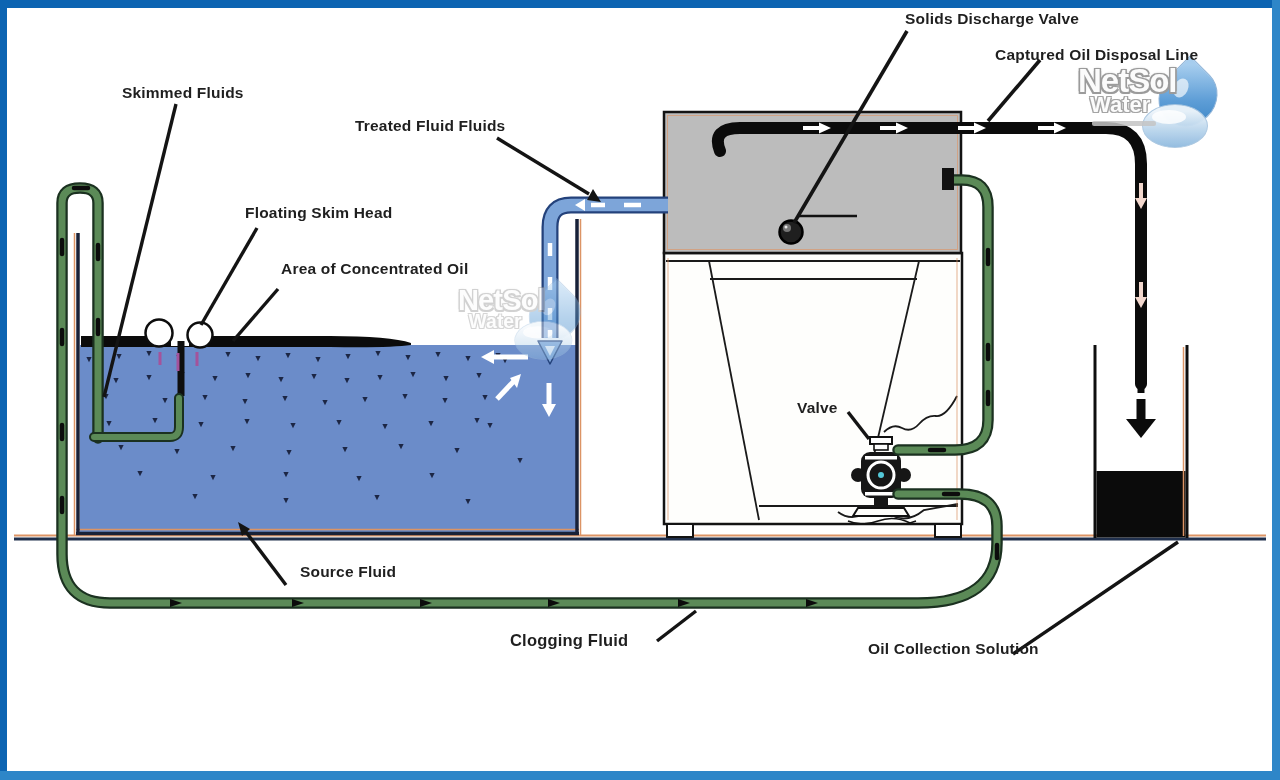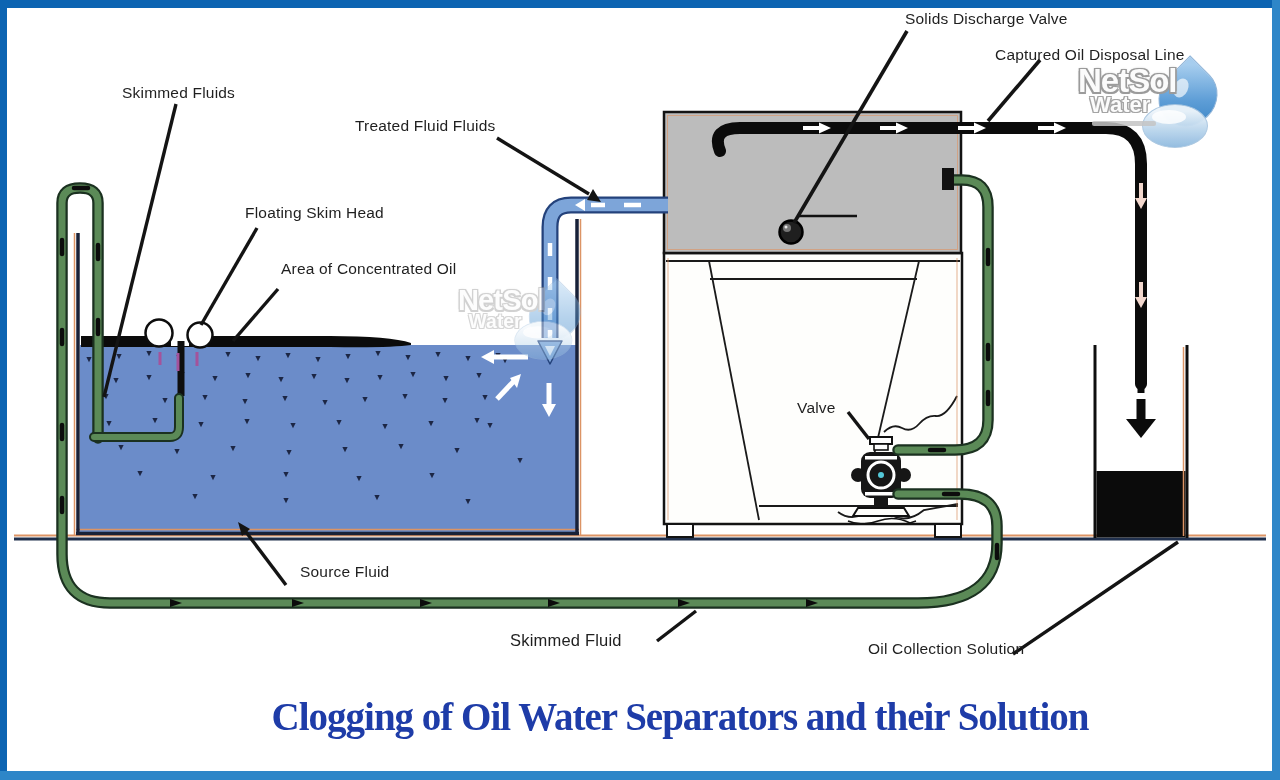--- a/index.html
+++ b/index.html
@@ -3,21 +3,21 @@
 <meta charset="utf-8">
 <style>
   html,body{margin:0;padding:0;background:#e8e8e8;font-family:"Liberation Sans",sans-serif;}
   .stage{position:relative;width:1280px;height:780px;background:#fff;overflow:hidden;margin:0 auto;}
   .frame{position:absolute;z-index:40;}
   .frame-top{left:0;top:0;width:1280px;height:8px;background:var(--frame-dark);}
   .frame-left{left:0;top:0;width:7px;height:780px;background:var(--frame-dark);}
   .frame-right{right:0;top:0;width:8px;height:780px;background:var(--frame-light);}
   .frame-bottom{left:0;bottom:0;width:1280px;height:9px;background:var(--frame-light);}
   svg.diagram{position:absolute;left:0;top:0;z-index:5;}
-  .lbl{position:absolute;z-index:20;font-weight:normal;font-size:15.5px;color:var(--label-ink);
+  .lbl{position:absolute;z-index:20;font-weight:bold;font-size:15.5px;color:var(--label-ink);
        white-space:nowrap;letter-spacing:.2px;}
   .title{position:absolute;left:80px;top:694px;width:1200px;text-align:center;z-index:20;
          font-family:"Liberation Serif",serif;font-weight:bold;font-size:39px;
          letter-spacing:-1px;color:var(--title-blue);}
   .logo{position:absolute;z-index:15;width:170px;height:95px;}
   .logo .drop{position:absolute;left:82px;top:4px;width:54px;height:60px;
         background:linear-gradient(135deg,#a6cdee 10%,#5d9dd6 55%,#2f7cc0 100%);
         border:1px solid #8fb4d8;border-radius:0 55% 55% 55%;transform:rotate(45deg);}
   .logo .drop-shine{position:absolute;left:96px;top:16px;width:14px;height:20px;
         background:rgba(255,255,255,.65);border-radius:50%;transform:rotate(25deg);}
@@ -286,21 +286,21 @@
   </svg>
 
   <div class="lbl" style="left:122px;top:84px">Skimmed Fluids</div>
   <div class="lbl" style="left:355px;top:117px">Treated Fluid Fluids</div>
   <div class="lbl" style="left:245px;top:204px">Floating Skim Head</div>
   <div class="lbl" style="left:281px;top:260px">Area of Concentrated Oil</div>
   <div class="lbl" style="left:905px;top:10px">Solids Discharge Valve</div>
   <div class="lbl" style="left:995px;top:46px">Captured Oil Disposal Line</div>
   <div class="lbl" style="left:797px;top:399px">Valve</div>
   <div class="lbl" style="left:300px;top:563px">Source Fluid</div>
-  <div class="lbl" style="left:510px;top:631px;font-size:16.5px">Skimmed Fluid</div>
+  <div class="lbl" style="left:510px;top:631px;font-size:16.5px">Clogging Fluid</div>
   <div class="lbl" style="left:868px;top:640px">Oil Collection Solution</div>
 
   <div class="logo main">
     <div class="drop"></div>
     <div class="drop-shine"></div>
     <div class="drop2"></div>
     <div class="drop2-shine"></div>
     <div class="logo-name">NetSol</div>
     <div class="logo-sub">Water</div>
     <div class="logo-smudge"></div>
@@ -308,19 +308,18 @@
 
   <div class="logo watermark">
     <div class="drop"></div>
     <div class="drop-shine"></div>
     <div class="drop2"></div>
     <div class="drop2-shine"></div>
     <div class="logo-name">NetSol</div>
     <div class="logo-sub">Water</div>
   </div>
 
-  <div class="title">Clogging of Oil Water Separators and their Solution</div>
 
   <div class="frame frame-top"></div>
   <div class="frame frame-left"></div>
   <div class="frame frame-right"></div>
   <div class="frame frame-bottom"></div>
 </div>
 
 </body></html>

